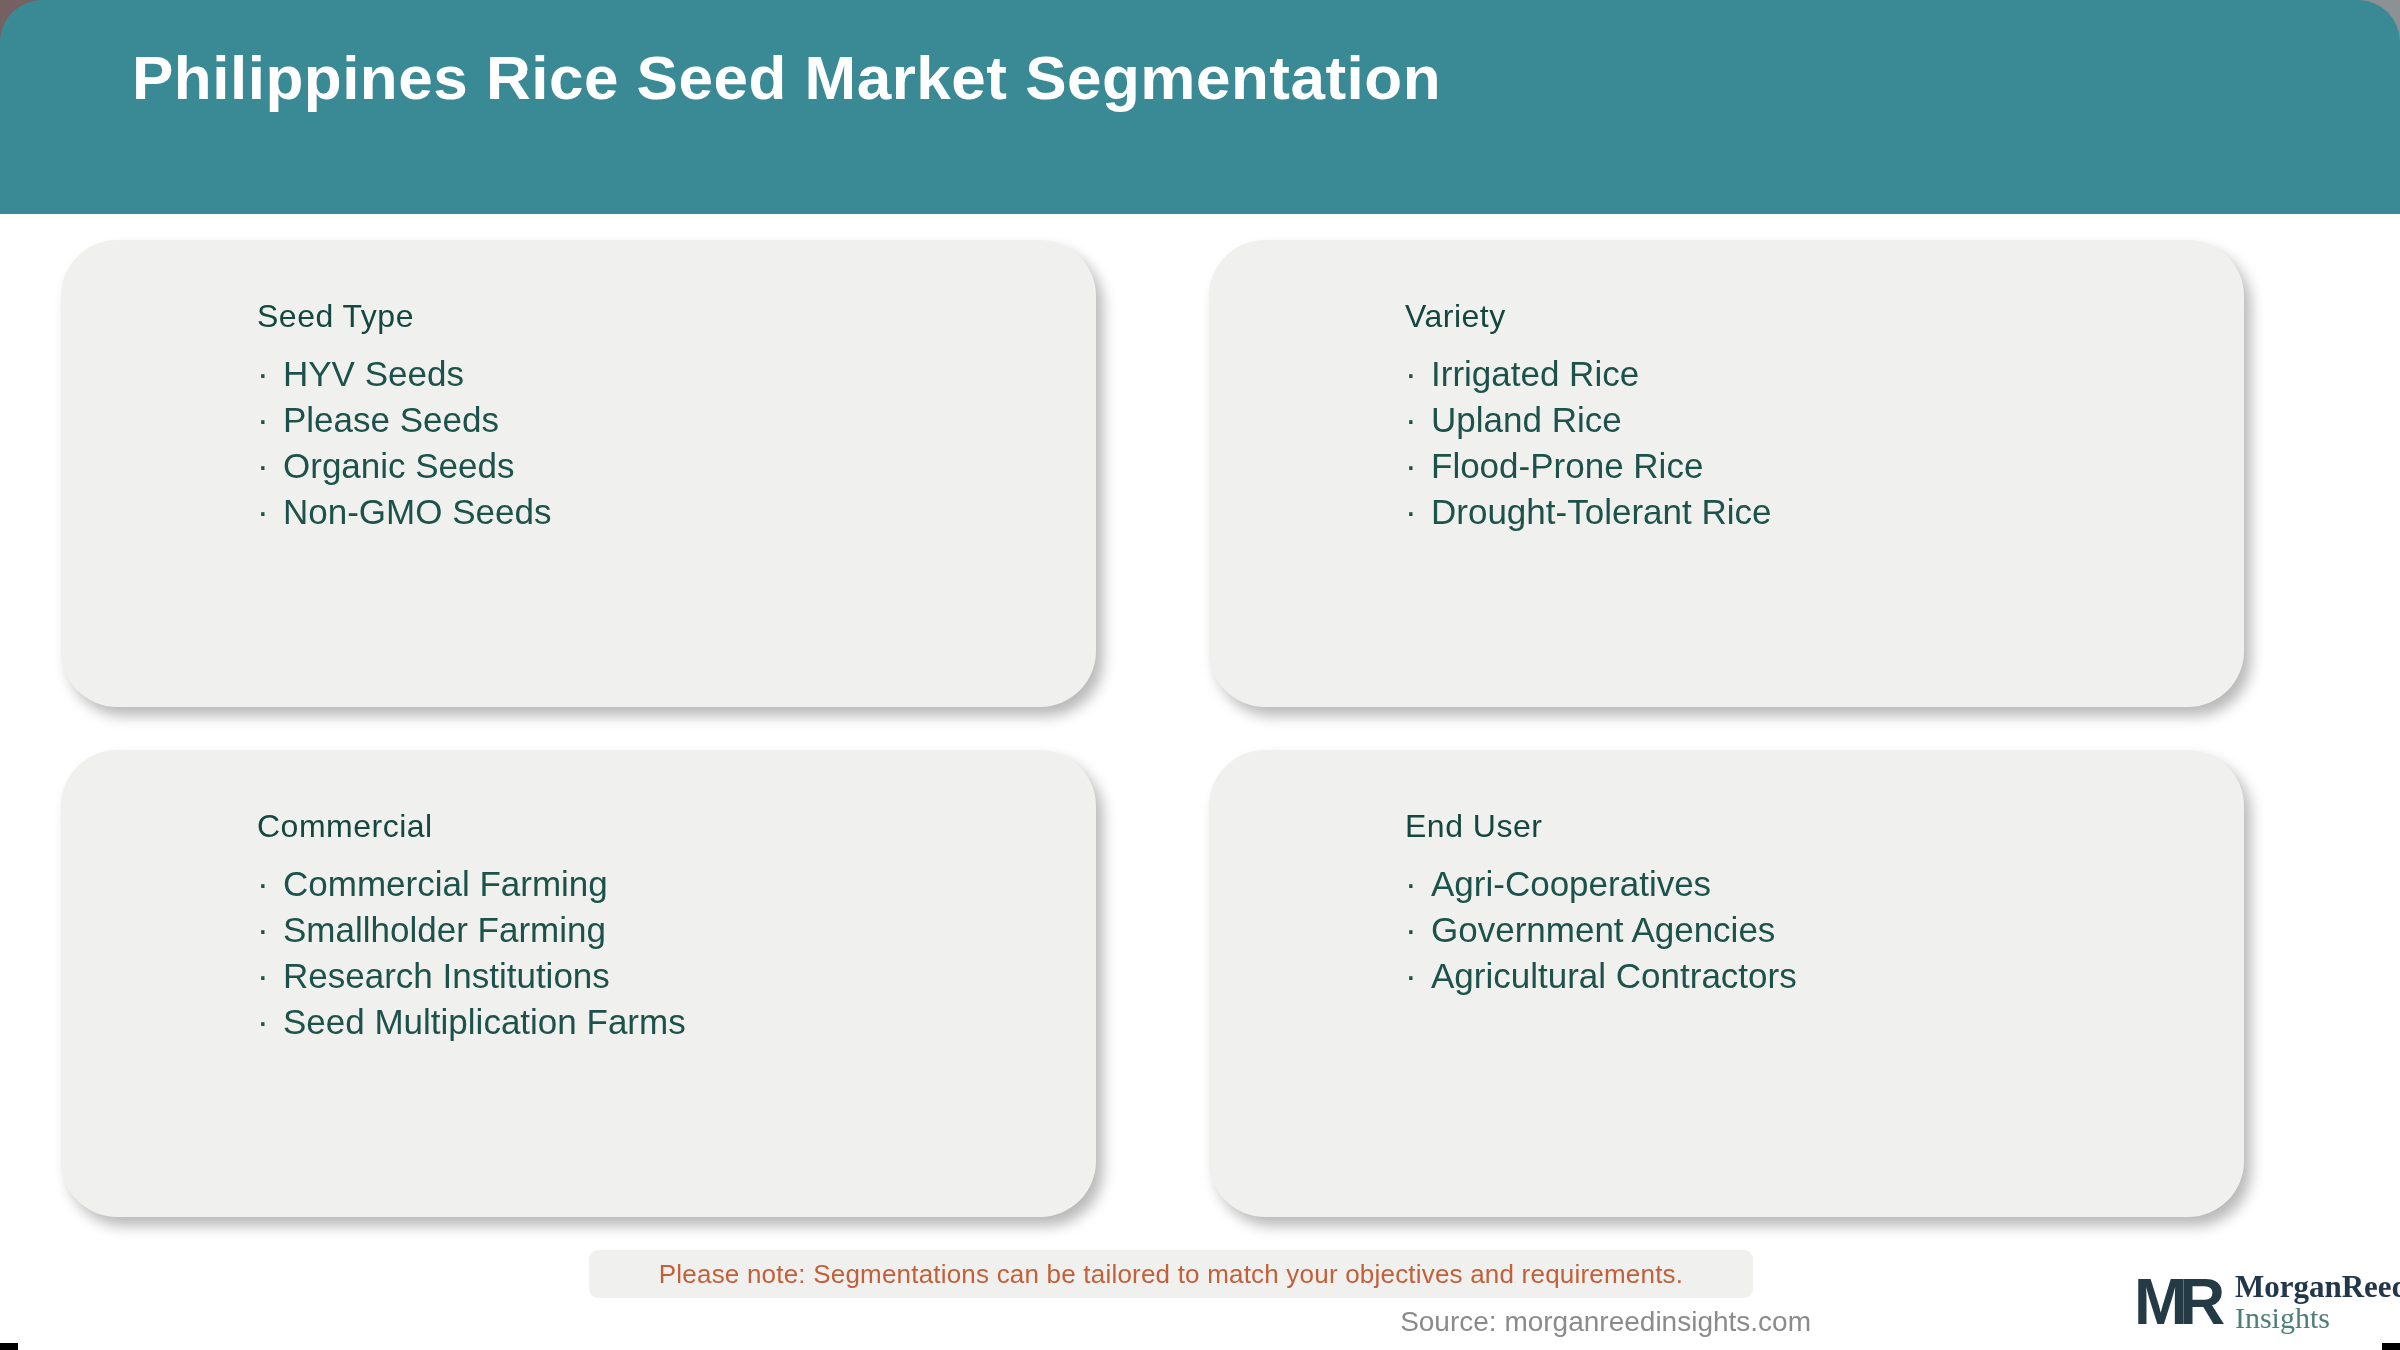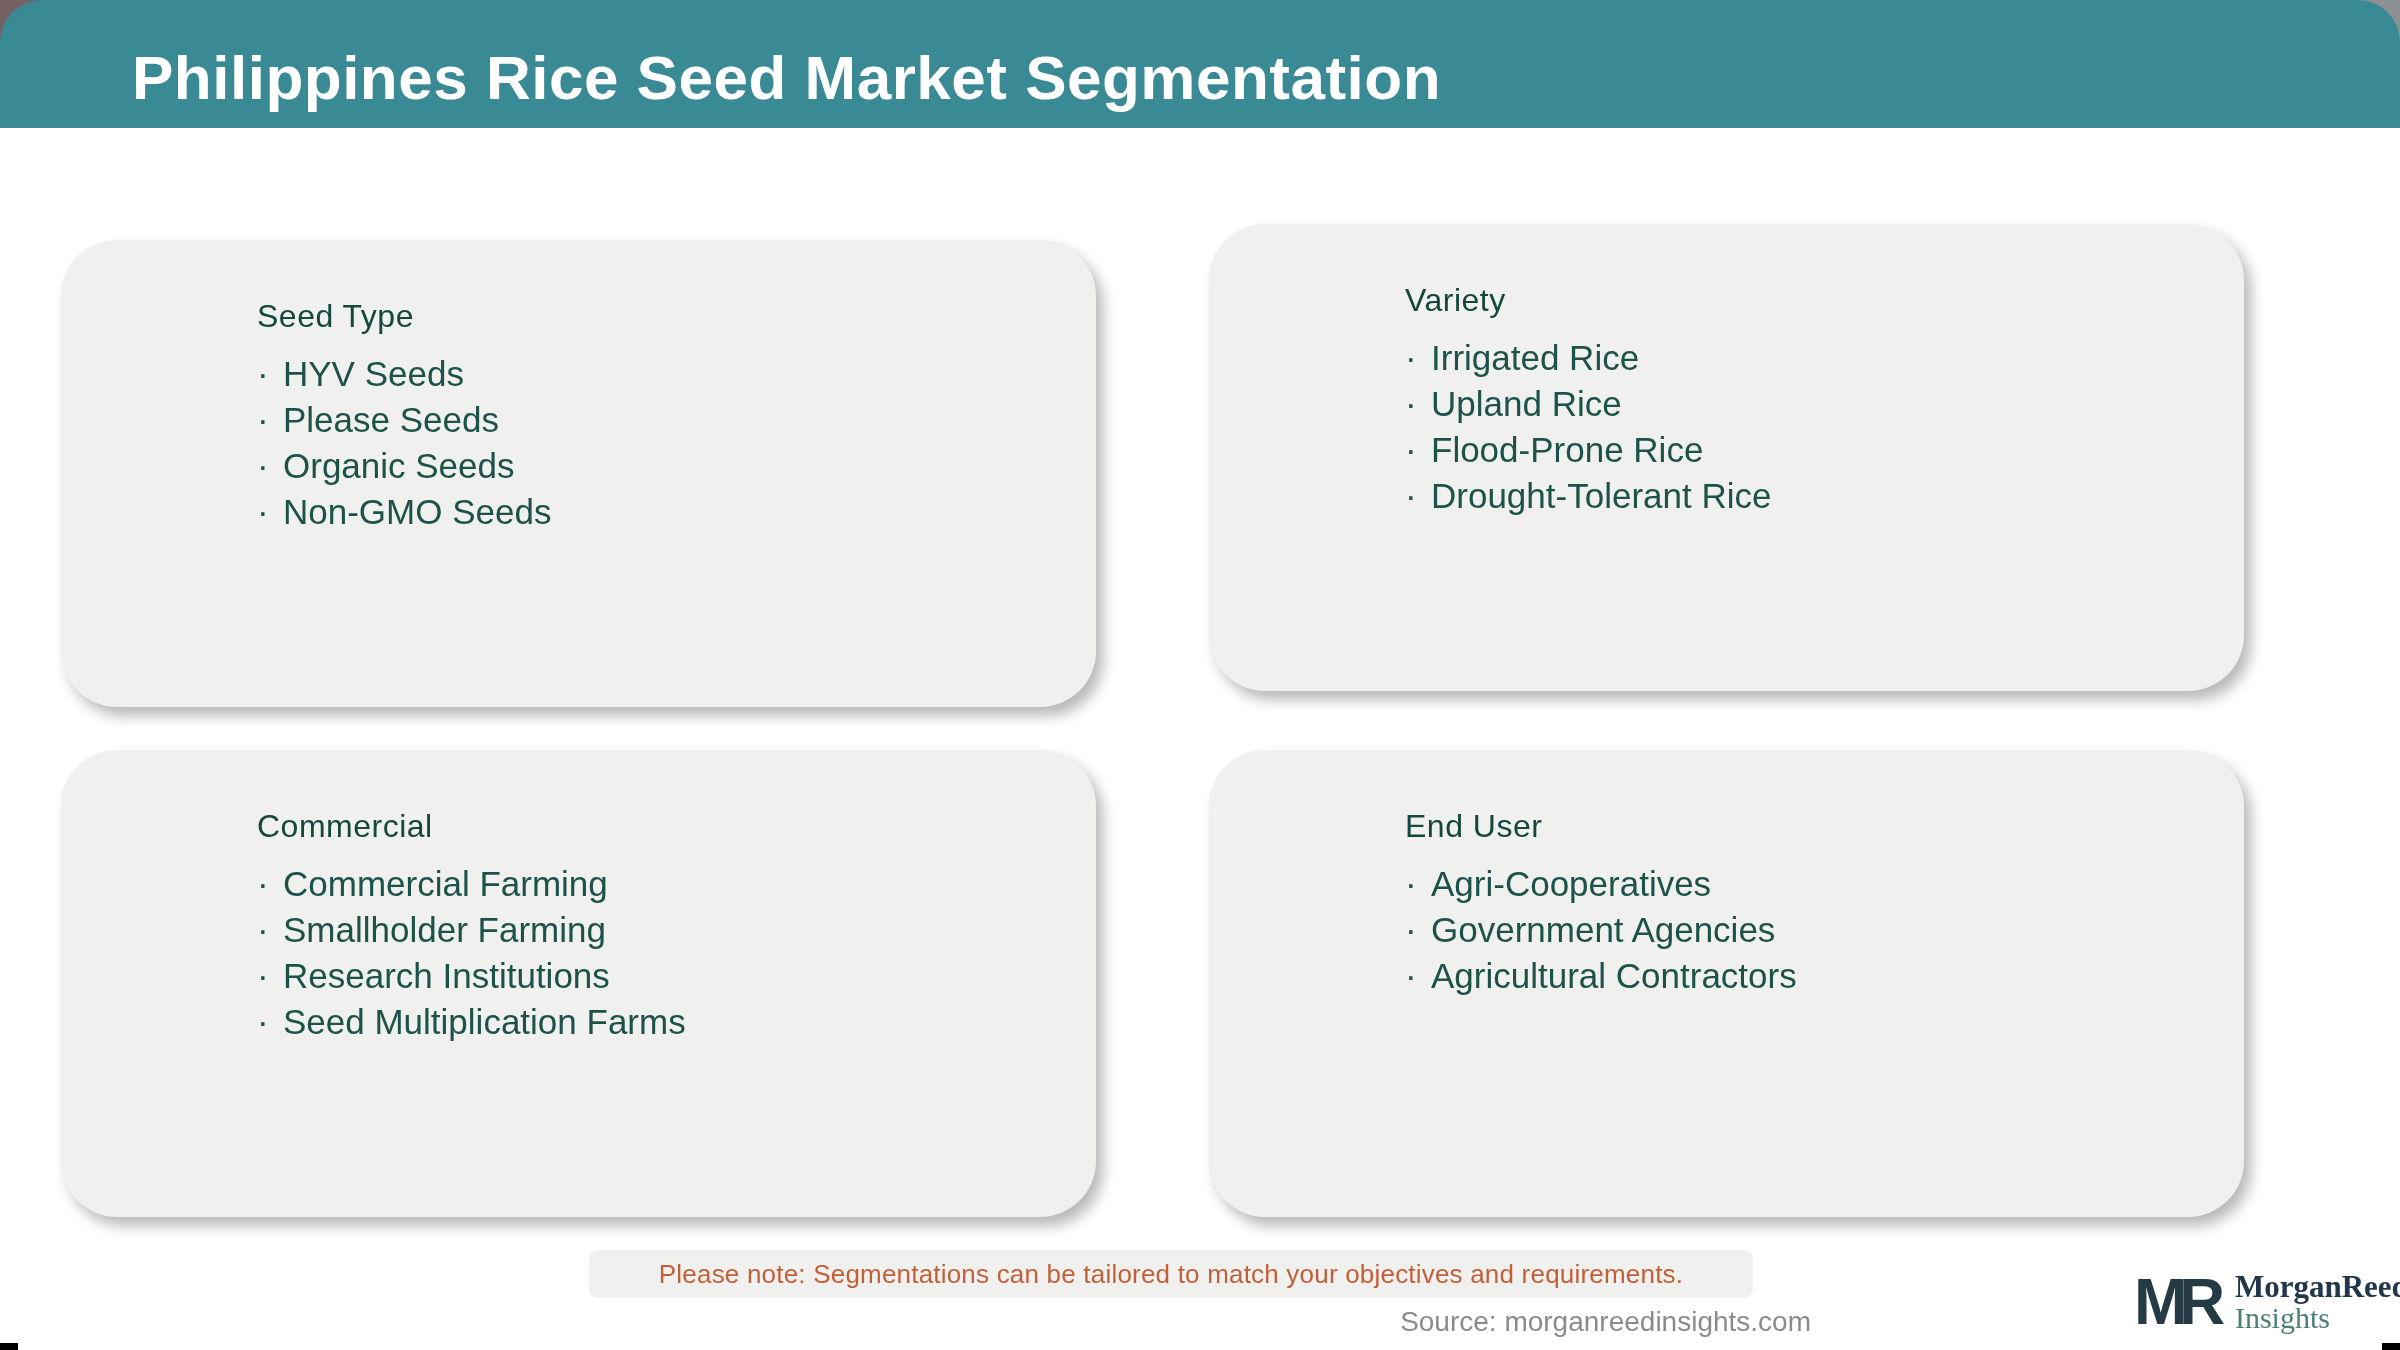--- a/index.html
+++ b/index.html
@@ -18,21 +18,21 @@
   .header-backdrop {
     position: absolute;
     top: 0; left: 0;
     width: 100%; height: 60px;
     background: linear-gradient(90deg, #756063 0%, #8d9193 100%);
   }
 
   .header {
     position: absolute;
     top: 0; left: 0;
-    width: 100%; height: 128px;
+    width: 100%; height: 214px;
     background: #3a8a96;
     border-radius: 42px 42px 0 0;
   }
   .header h1 {
     position: absolute;
     left: 132px;
     top: 42px;
     font-size: 62px;
     font-weight: bold;
     color: #ffffff;
@@ -42,21 +42,21 @@
   .card {
     position: absolute;
     width: 1035px;
     height: 467px;
     background: #f0f0ef;
     border-radius: 56px;
     box-shadow: 7px 9px 14px rgba(0,0,0,0.28);
     padding: 58px 50px 0 196px;
   }
   .card.pos-1 { left: 61px;   top: 240px; }
-  .card.pos-2 { left: 1209px; top: 224px; }
+  .card.pos-2 { left: 1209px; top: 240px; }
   .card.pos-3 { left: 61px;   top: 750px; }
   .card.pos-4 { left: 1209px; top: 750px; }
 
   .card h2 {
     font-size: 32px;
     font-weight: normal;
     color: #14473e;
     letter-spacing: 0.5px;
     margin-bottom: 16px;
   }

